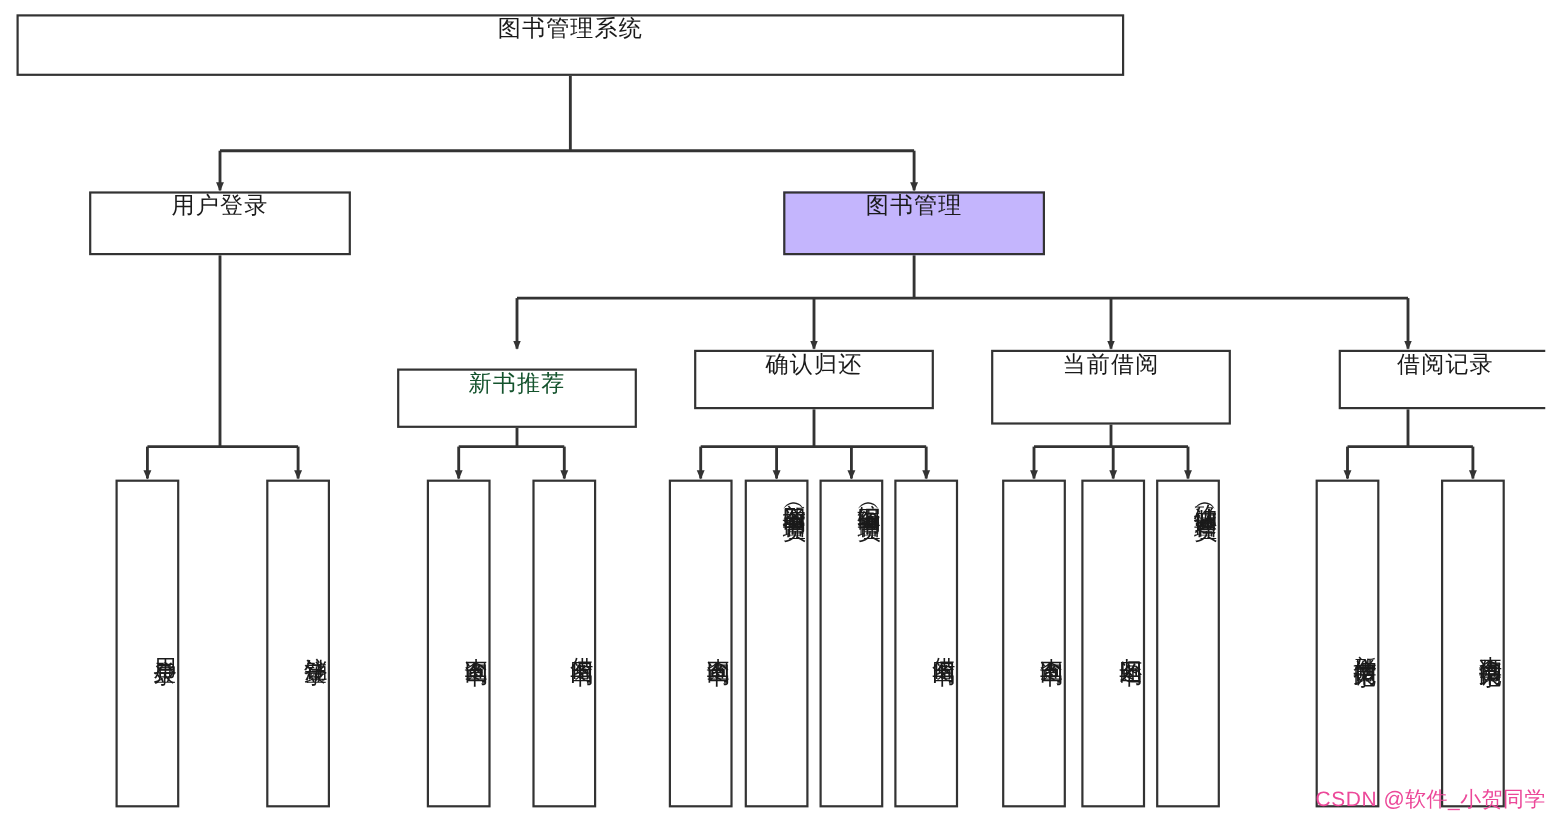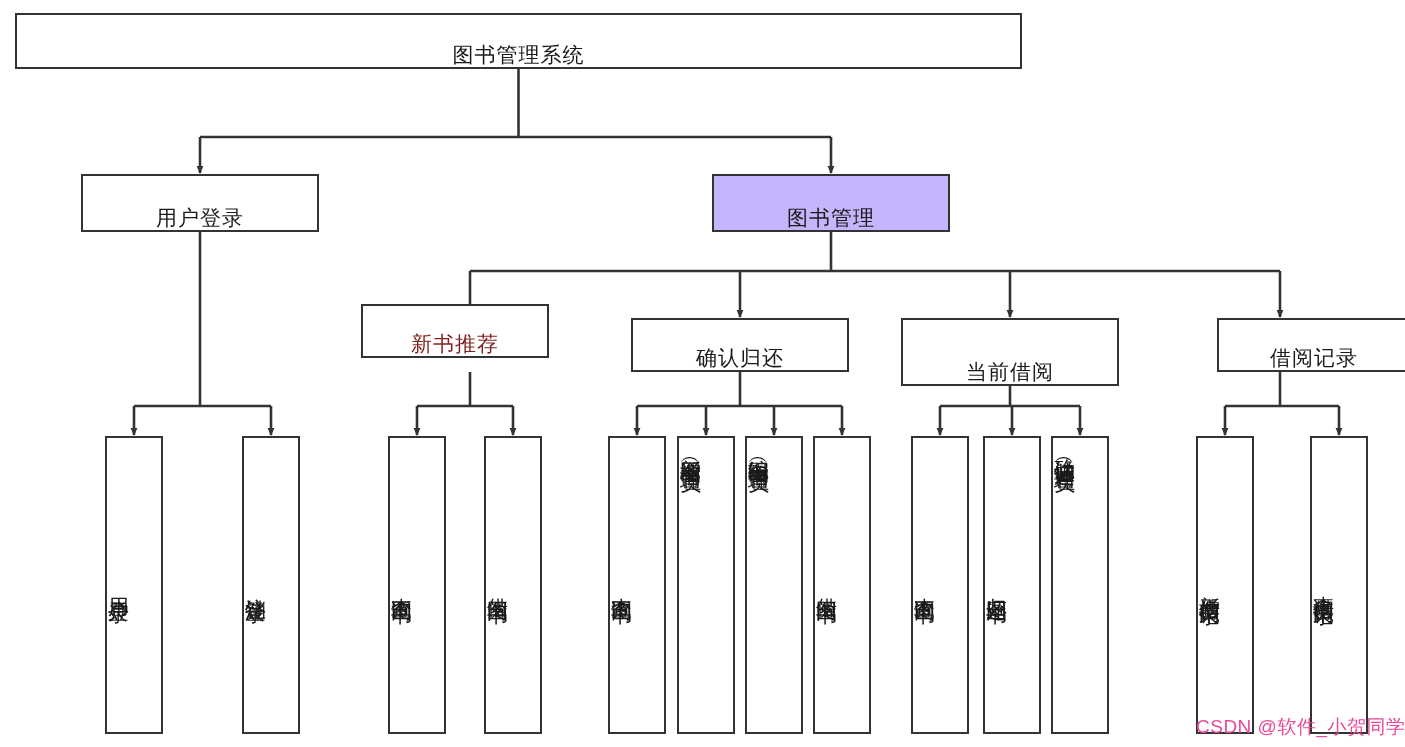--- a/index.html
+++ b/index.html
@@ -25,21 +25,21 @@
     width: 1405px;
     height: 747px;
     pointer-events: none;
   }
   .node {
     position: absolute;
     box-sizing: border-box;
     background: #ffffff;
     border: 2px solid #333333;
     display: flex;
-    align-items: flex-end;
+    align-items: flex-start;
     justify-content: center;
     color: #1a1a1a;
   }
   .node.horiz {
     font-size: 21px;
     letter-spacing: 1px;
   }
   .node.vert {
     writing-mode: vertical-rl;
     text-orientation: upright;
@@ -114,21 +114,21 @@
   <div id="node-layer">
       <div class="node horiz" style="left: 15px; top: 13px; width: 1007px; height: 56px; border-color: rgb(51, 51, 51); background: rgb(255, 255, 255); color: rgb(26, 26, 26);">
         <span class="label">图书管理系统</span>
       </div>
       <div class="node horiz" style="left: 81px; top: 174px; width: 238px; height: 58px; border-color: rgb(51, 51, 51); background: rgb(255, 255, 255); color: rgb(26, 26, 26);">
         <span class="label">用户登录</span>
       </div>
       <div class="node horiz" style="left: 712px; top: 174px; width: 238px; height: 58px; border-color: rgb(51, 51, 51); background: #c4b5fd; color: rgb(26, 26, 26);">
         <span class="label">图书管理</span>
       </div>
-      <div class="node horiz" style="left: 361px; top: 304px; width: 188px; height: 54px; border-color: rgb(51, 51, 51); background: rgb(255, 255, 255); color: #7f1d1d;">
+      <div class="node horiz" style="left: 361px; top: 335px; width: 218px; height: 54px; border-color: rgb(51, 51, 51); background: rgb(255, 255, 255); color: #14532d;">
         <span class="label">新书推荐</span>
       </div>
       <div class="node horiz" style="left: 631px; top: 318px; width: 218px; height: 54px; border-color: rgb(51, 51, 51); background: rgb(255, 255, 255); color: rgb(26, 26, 26);">
         <span class="label">确认归还</span>
       </div>
       <div class="node horiz" style="left: 901px; top: 318px; width: 218px; height: 68px; border-color: rgb(51, 51, 51); background: rgb(255, 255, 255); color: rgb(26, 26, 26);">
         <span class="label">当前借阅</span>
       </div>
       <div class="node horiz" style="left: 1171px; top: 318px; width: 194px; height: 54px; border-color: rgb(51, 51, 51); background: rgb(255, 255, 255); color: rgb(26, 26, 26); margin-left: 46px;">
         <span class="label">借阅记录</span>

